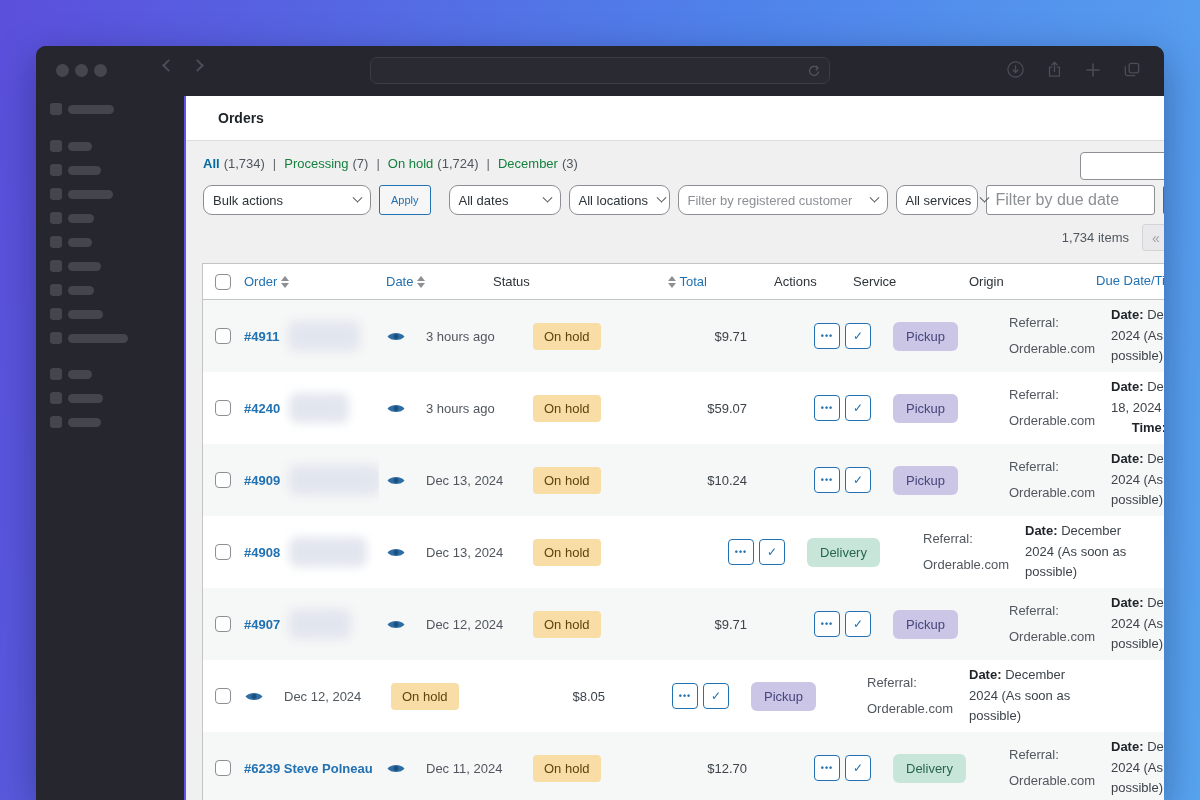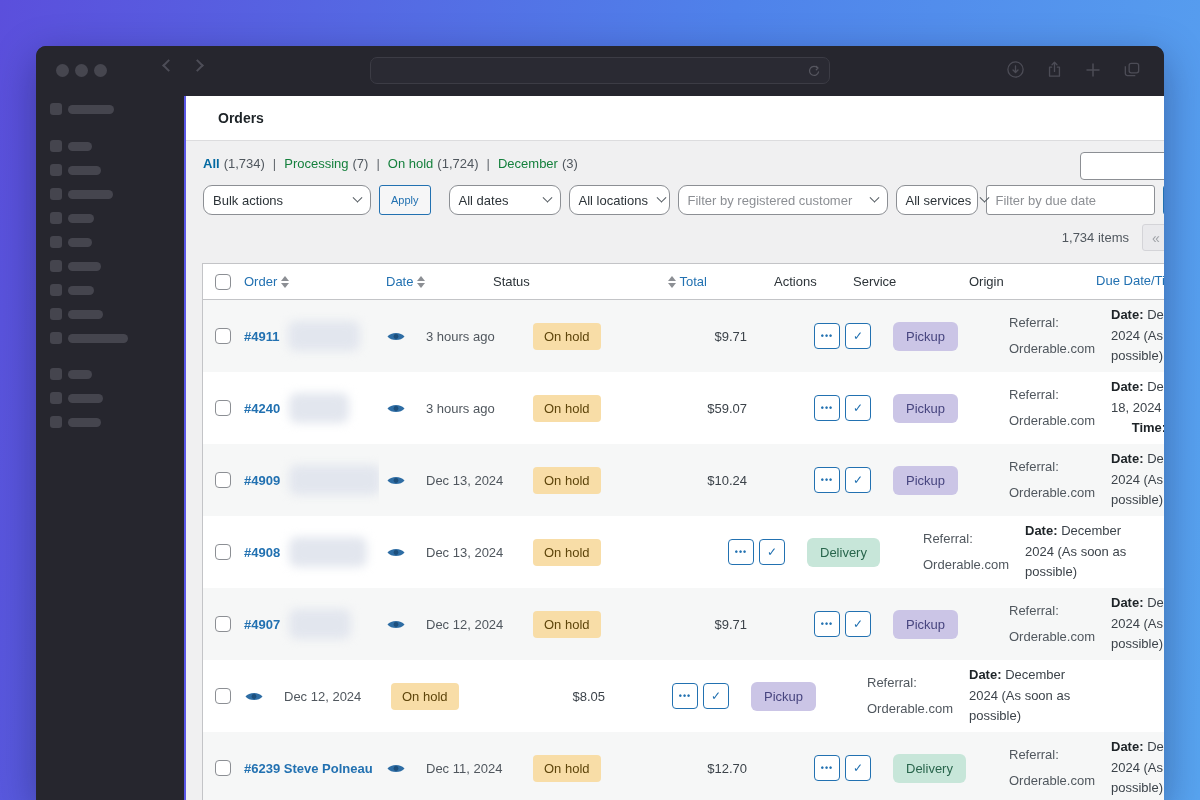--- a/index.html
+++ b/index.html
@@ -58,21 +58,21 @@
   .sel { height:30px; background:#fff; border:1px solid #8c8f94; border-radius:9px;
     display:flex; align-items:center; justify-content:space-between;
     padding:0 9px 0 9px; color:#2c3338; cursor:pointer; flex:none; }
   .sel .v-chev { width:7px; height:7px; border-right:1.8px solid #50575e; border-bottom:1.8px solid #50575e;
     transform:rotate(45deg) translate(-2px,-2px); margin-left:10px; flex:none; }
   .sel.placeholder { color:#8c8f94; }
   .btn-outline { height:30px; background:#f6f6f7; border:1px solid #2271b1; border-radius:3px;
     color:#2271b1; font-size:11px; padding:0 11px; cursor:pointer;
     font-family:"Liberation Sans",sans-serif; flex:none; }
   .txt-input { height:30px; background:#fff; border:1px solid #8c8f94; border-radius:3px;
-    padding:0 9px; font-size:13px; color:#2c3338; font-family:"Liberation Sans",sans-serif; flex:none; }
+    padding:0 9px; font-size:16px; color:#2c3338; font-family:"Liberation Sans",sans-serif; flex:none; }
   .txt-input::placeholder { color:#8c8f94; opacity:1; }
   .f-dates { margin-left:10px; }
 
   .itemsrow { margin-top:9px; display:flex; align-items:center; justify-content:flex-end; gap:13px;
     padding-right:0; height:27px; }
   .items-count { color:#50575e; font-size:13px; }
   .page-first { width:28px; height:27px; background:#e9e9ec; border:1px solid #d4d4d8; border-radius:3px;
     color:#a0a3a8; font-size:14px; display:flex; align-items:center; justify-content:center;
     margin-right:-6px; cursor:pointer; flex:none; }
 

